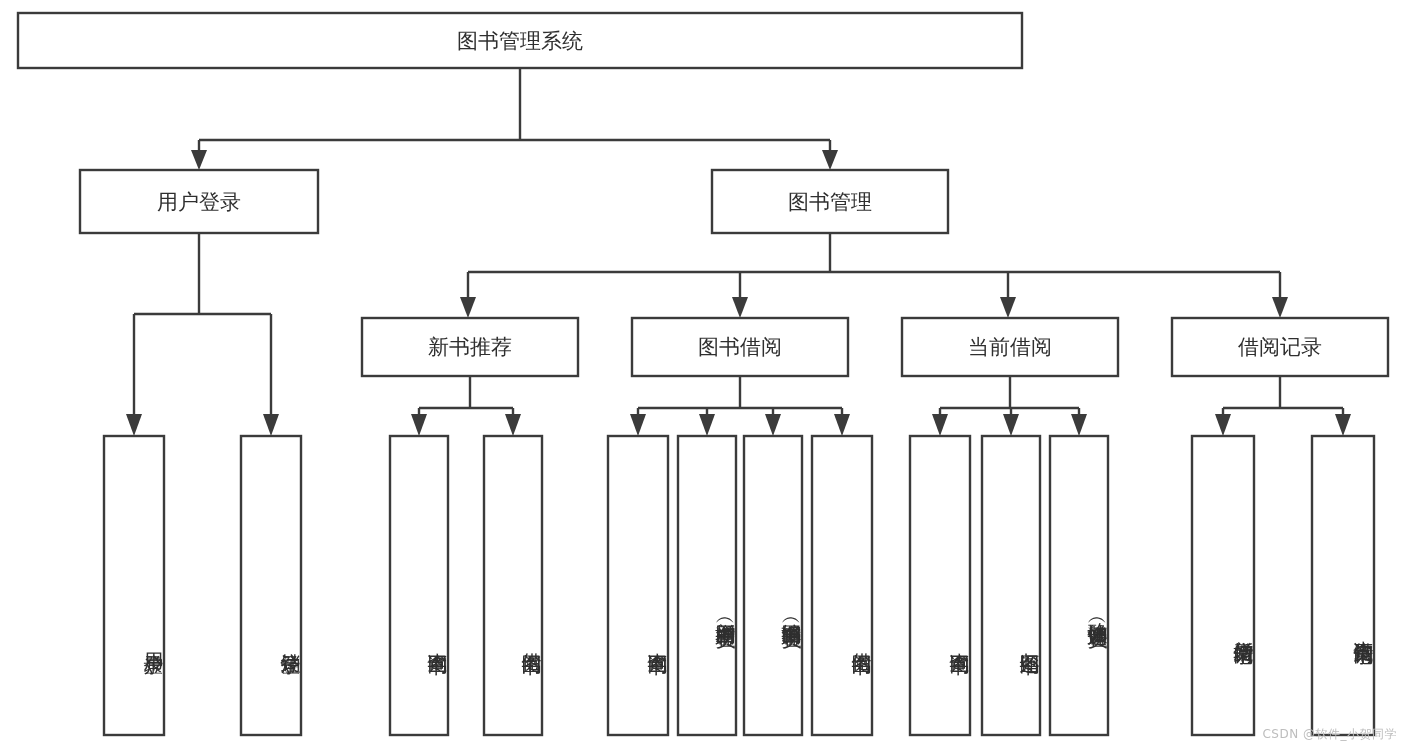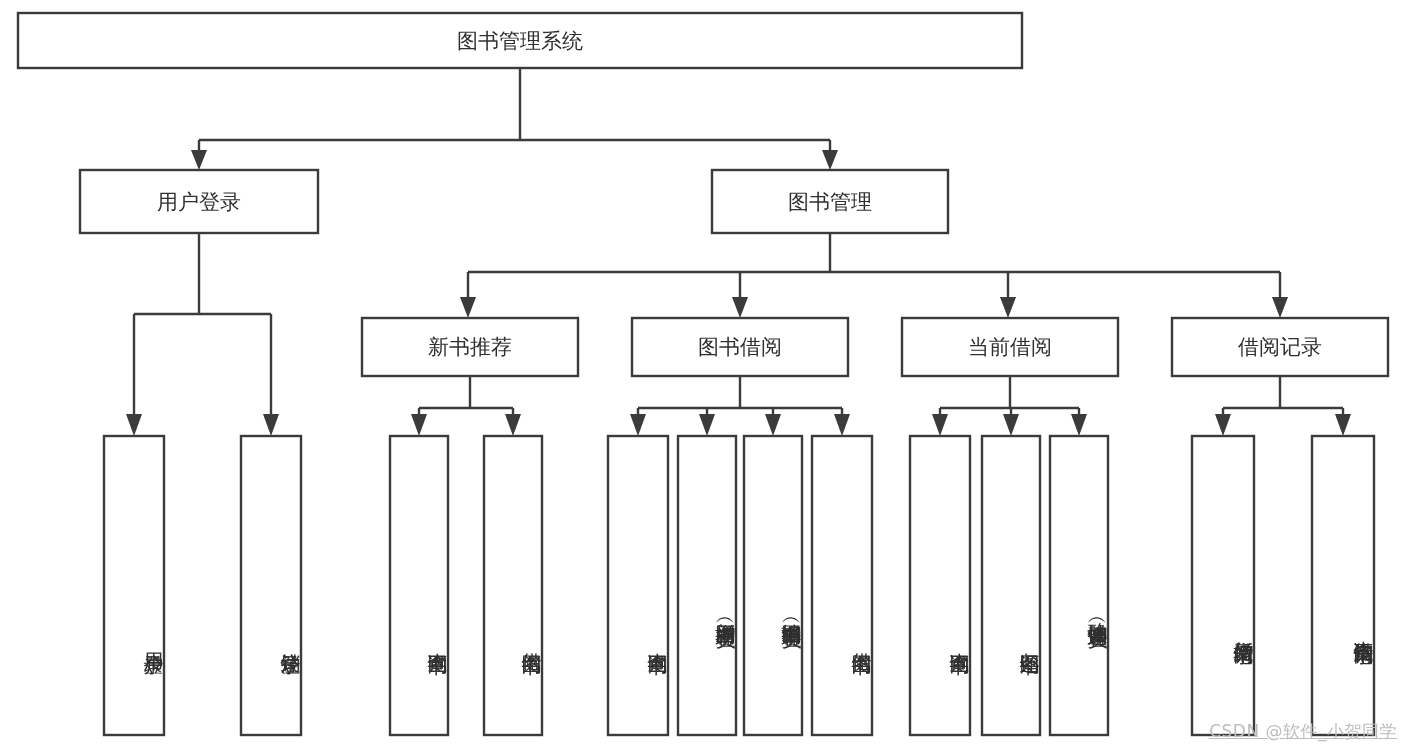--- a/index.html
+++ b/index.html
@@ -61,26 +61,25 @@
     align-items: flex-start;
     justify-content: center;
     pointer-events: none;
     user-select: none;
   }
   .watermark {
     position: absolute;
     right: 8px;
     bottom: 4px;
     color: #bdbdbd;
-    font-size: 17px;
+    font-size: 12px;
     font-family: "DejaVu Sans", "Liberation Sans", sans-serif;
     letter-spacing: 0.5px;
     white-space: nowrap;
     user-select: none;
-    text-decoration: underline;
   }
 </style>
 </head>
 <body>
 
 <div id="diagram-root">
 
   <svg id="tree-svg" viewBox="0 0 1405 747" xmlns="http://www.w3.org/2000/svg">
 
     <defs>

